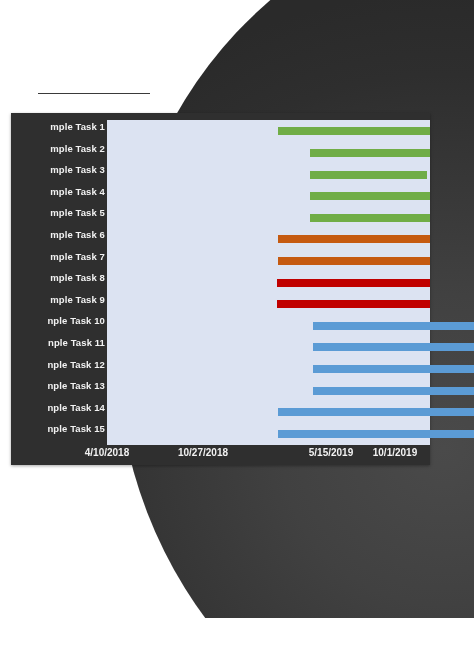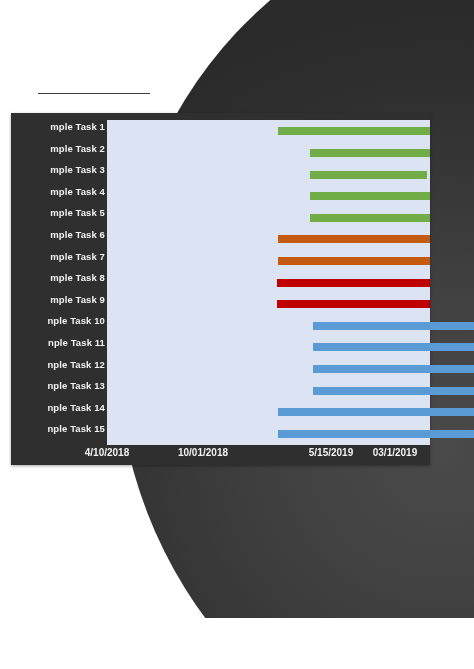--- a/index.html
+++ b/index.html
@@ -157,20 +157,20 @@
         <div class="cat-label" style="top: 202.4px;">nple Task 10</div>
         <div class="cat-label" style="top: 224px;">nple Task 11</div>
         <div class="cat-label" style="top: 245.6px;">nple Task 12</div>
         <div class="cat-label" style="top: 267.2px;">nple Task 13</div>
         <div class="cat-label" style="top: 288.8px;">nple Task 14</div>
         <div class="cat-label" style="top: 310.4px;">nple Task 15</div>
       </div>
 
     <div id="val-axis">
         <div class="val-label" style="left: 96px;">4/10/2018</div>
-        <div class="val-label" style="left: 192px;">10/01/2018</div>
+        <div class="val-label" style="left: 192px;">10/27/2018</div>
         <div class="val-label" style="left: 288px; margin-left: 32px;">5/15/2019</div>
-        <div class="val-label" style="left: 384px;">03/1/2019</div>
+        <div class="val-label" style="left: 384px;">10/1/2019</div>
       </div>
 
   </div>
 
 </div>
 
 </body></html>

